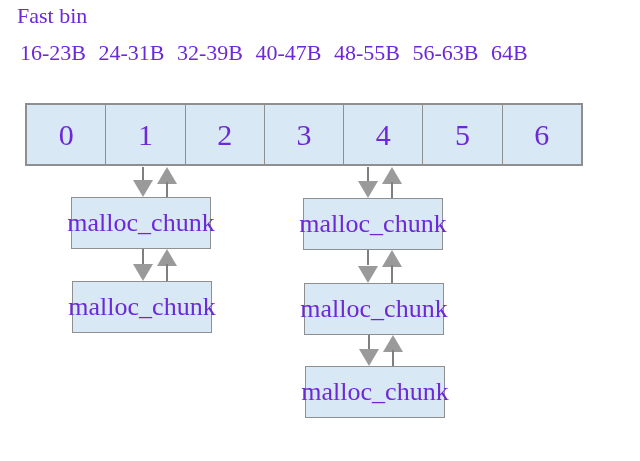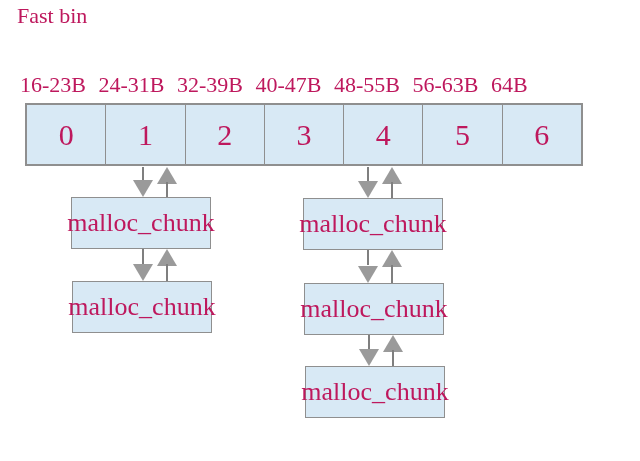--- a/index.html
+++ b/index.html
@@ -2,35 +2,35 @@
 <html><head>
 <meta charset="utf-8">
 <style>
   html, body { margin: 0; padding: 0; background: #ffffff; }
   .canvas {
     position: relative;
     width: 640px;
     height: 461px;
     background: #ffffff;
     font-family: "Liberation Serif", "DejaVu Serif", serif;
-    color: #be185d;
+    color: #6d28d9;
     overflow: hidden;
     text-decoration: underline;
   }
   .title {
     position: absolute;
     left: 17px;
     top: 3px;
     font-size: 22px;
     white-space: nowrap;
   }
   .sizes {
     position: absolute;
     left: 20px;
-    top: 72px;
+    top: 40px;
     font-size: 22px;
     word-spacing: 7px;
     white-space: nowrap;
   }
   .binrow {
     position: absolute;
     left: 25px;
     top: 103px;
     width: 558px;
     height: 63px;

